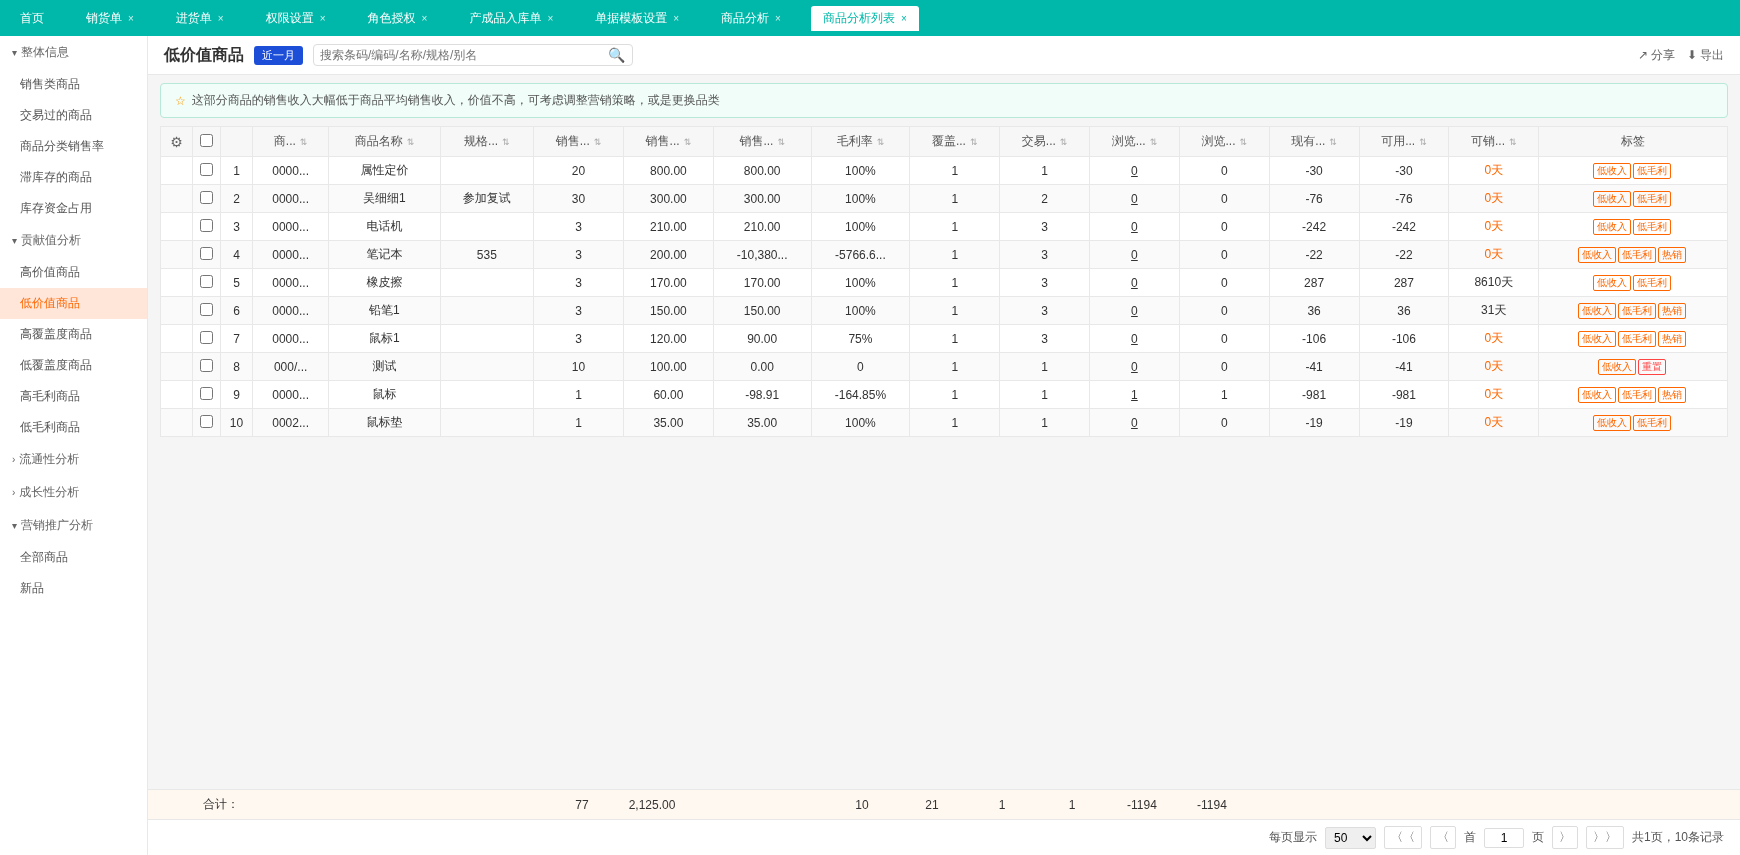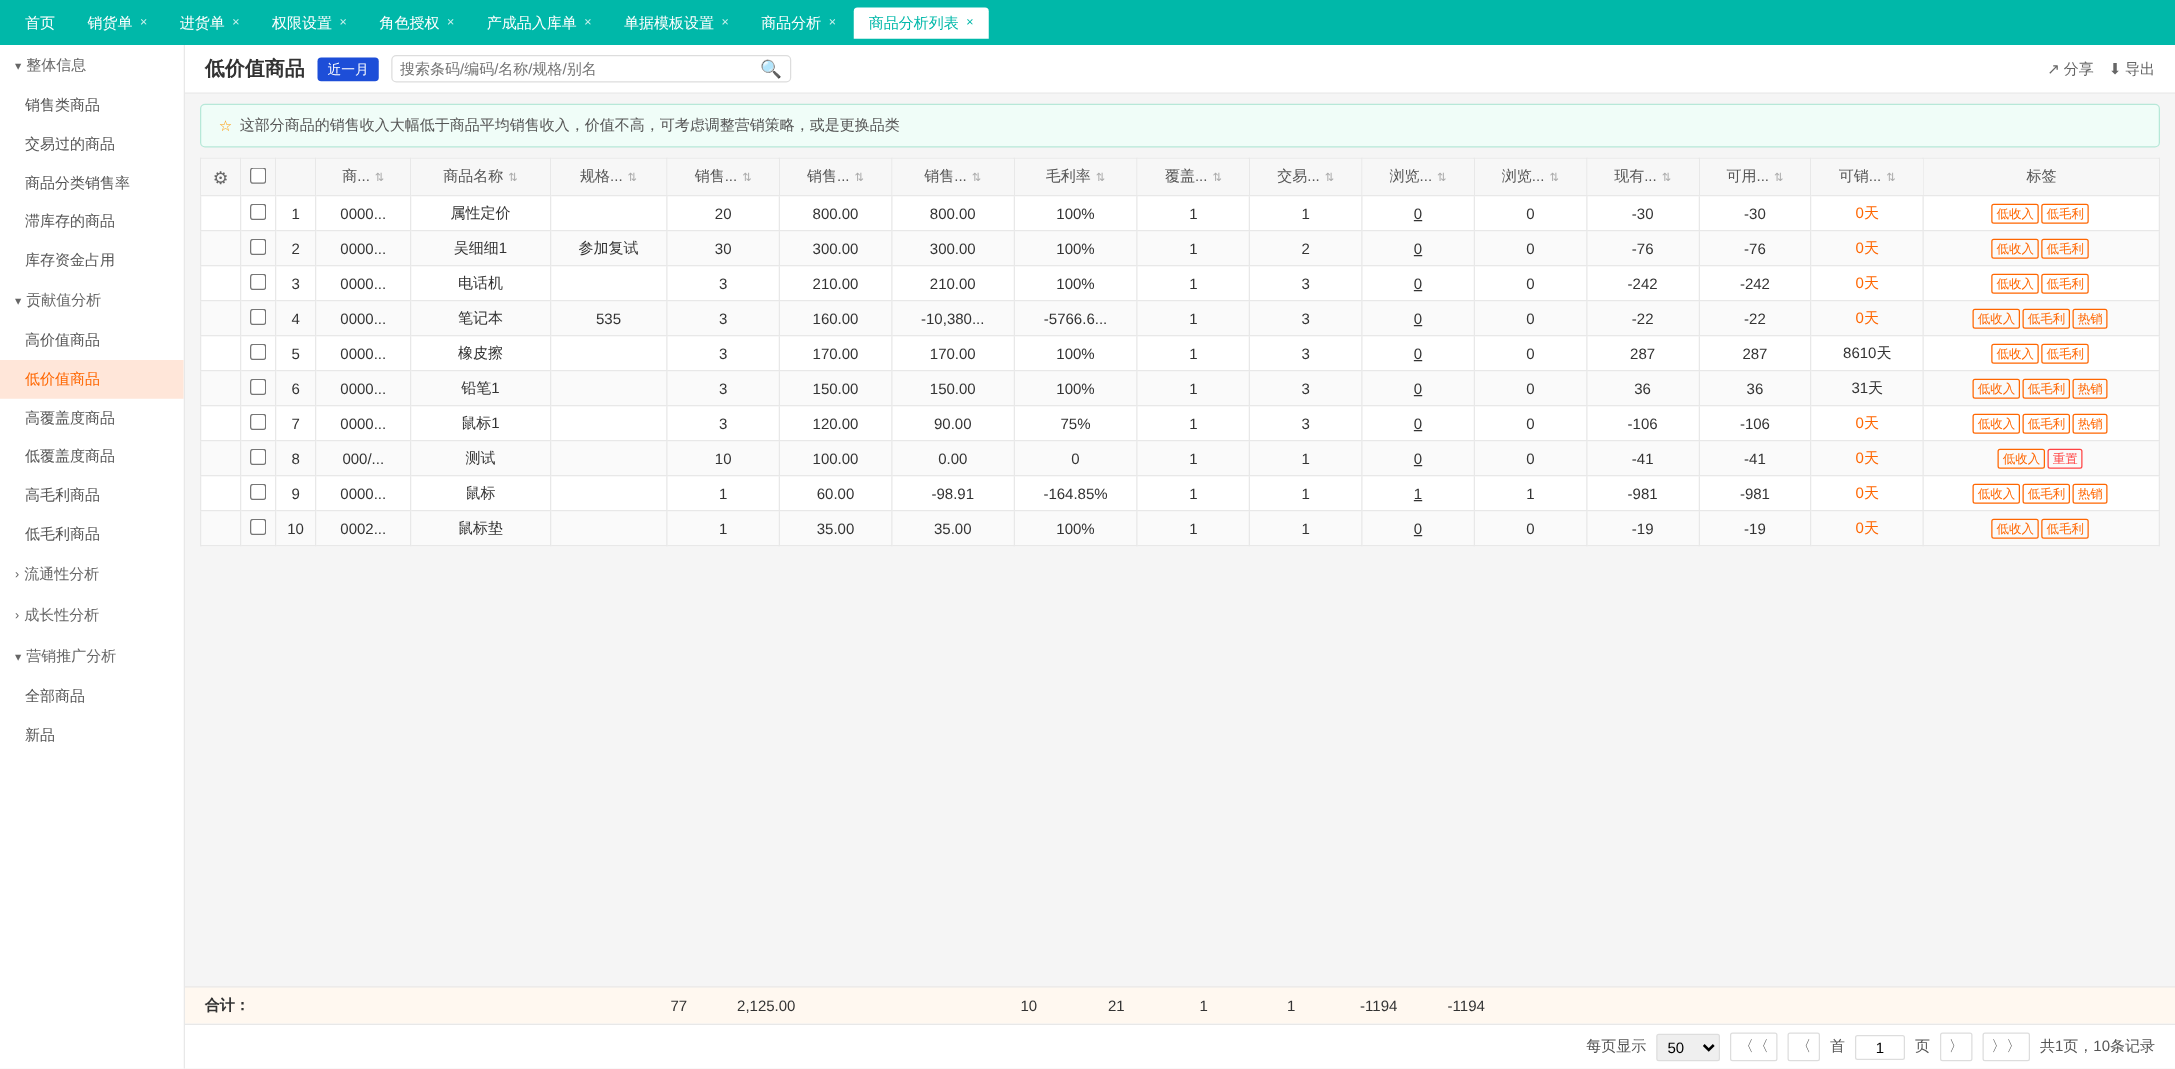--- a/index.html
+++ b/index.html
@@ -5,21 +5,21 @@
     * { box-sizing: border-box; margin: 0; padding: 0; font-family: 'Microsoft YaHei', Arial, sans-serif; font-size: 12px; }
     body { background: #f5f5f5; color: #333; overflow: hidden; }
 
     
     .top-nav {
       background: #00b8a9;
       display: flex;
       align-items: center;
       height: 36px;
       padding: 0 8px;
-      gap: 2px;
+      gap: 18px;
     }
     .nav-item {
       color: #fff;
       padding: 4px 12px;
       cursor: pointer;
       border-radius: 3px 3px 0 0;
       white-space: nowrap;
       font-size: 12px;
       display: flex;
       align-items: center;
@@ -191,21 +191,21 @@
     .table-footer {
       background: #fff8f0;
       border-top: 1px solid #e8e8e8;
       padding: 6px 16px;
       display: flex;
       align-items: center;
       gap: 8px;
       font-size: 12px;
       color: #333;
     }
-    .footer-label { font-weight: bold; margin-right: 20px; }
+    .footer-label { font-weight: normal; margin-right: 20px; margin-left: 39px; }
     .footer-cells {
       display: flex;
       gap: 0;
       flex: 1;
     }
     .footer-cell {
       text-align: center;
       padding: 0 8px;
       min-width: 70px;
     }
@@ -547,21 +547,21 @@
     <td><span class="tag-btn tag-orange-btn">低收入</span><span class="tag-btn tag-orange-btn">低毛利</span></td>
   </tr>
             <tr>
     <td></td>
     <td><input type="checkbox" style=""></td>
     <td>4</td>
     <td>0000...</td>
     <td>笔记本</td>
     <td>535</td>
     <td>3</td>
-    <td>160.00</td>
+    <td>200.00</td>
     <td>-10,380...</td>
     <td>-5766.6...</td>
     <td>1</td>
     <td>3</td>
     <td><span class="underline-link">0</span></td>
     <td>0</td>
     <td>-22</td>
     <td>-22</td>
     <td style="color:#ff6600">0天</td>
     <td><span class="tag-btn tag-orange-btn">低收入</span><span class="tag-btn tag-orange-btn">低毛利</span><span class="tag-btn tag-orange-btn">热销</span></td>

